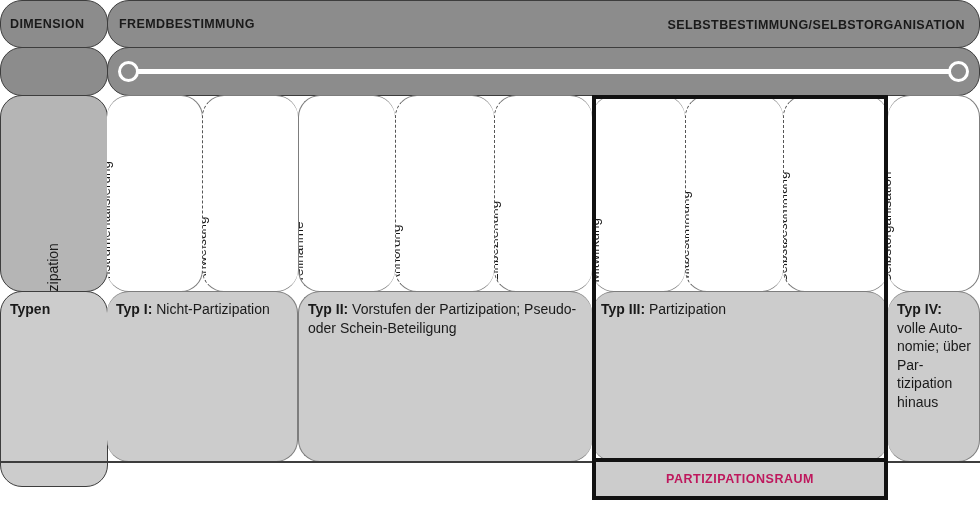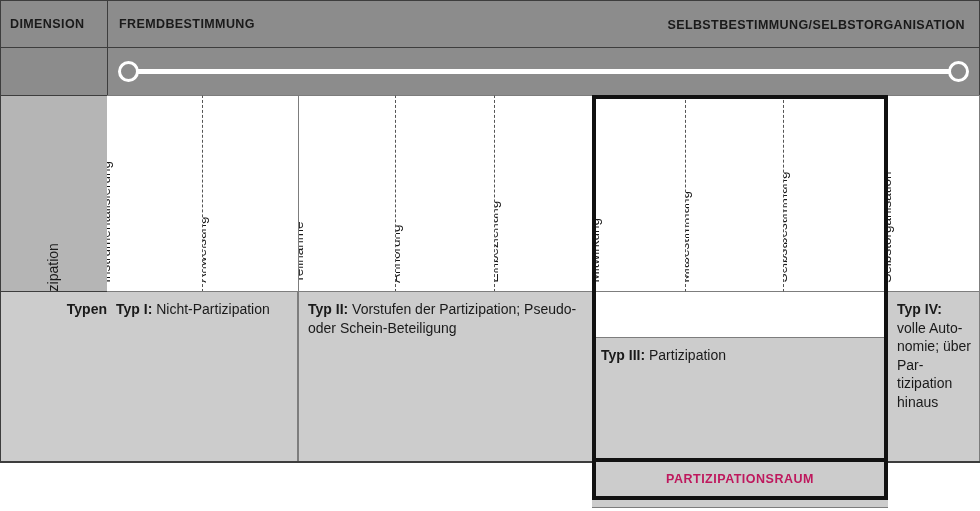--- a/index.html
+++ b/index.html
@@ -14,20 +14,21 @@
     position: relative;
     width: 980px;
     height: 511px;
     background: #ffffff;
   }
 
   
   .cell {
     position: absolute;
     overflow: hidden;
+    border-radius: 22px;
   }
 
   
   .hdr {
     background: #8c8c8c;
     border: 1px solid #3d3d3d;
     display: flex;
     align-items: center;
     color: #1a1a1a;
     font-weight: bold;
@@ -115,28 +116,27 @@
     font-size: 13.5px;
     line-height: 1.3;
     text-align: left;
   }
   .dash-left  { border-left: 1.5px dashed #555; }
   .solid-left { border-left: 1px solid #7d7d7d; }
   .solid-right{ border-right: 1px solid #7d7d7d; }
 
   
   #typen-left-cell {
-    left: 0; top: 291px; width: 108px; height: 171px;
+    left: 0; top: 291px; width: 108px; height: 196px;
     background: #cccccc;
     border: 1px solid #3d3d3d;
     padding: 9px 0 0 9px;
     font-weight: bold;
     font-size: 14px;
     color: #1a1a1a;
-    text-align: right;
   }
   .typen-cell {
     top: 291px;
     height: 171px;
     background: #cccccc;
     border-top: 1px solid #7d7d7d;
     border-bottom: 1px solid #7d7d7d;
     padding: 8px 12px 8px 9px;
     font-size: 14px;
     line-height: 1.33;
@@ -252,21 +252,21 @@
   <div class="cell" id="typen-left-cell">Typen</div>
 
   <div class="cell typen-cell solid-right" style="left:107px; width:191px;">
     <span class="tl">Typ I:</span><span> Nicht-Partizipation</span>
   </div>
 
   <div class="cell typen-cell solid-left" style="left:298px; width:294px;">
     <span class="tl">Typ II:</span><span> Vorstufen der Partizipation; Pseudo- oder Schein-Beteiligung</span>
   </div>
 
-  <div class="cell typen-cell" style="left:592px; width:296px;margin-top:46px;">
+  <div class="cell typen-cell" style="left:592px; width:296px;">
     <span class="tl">Typ III:</span><span> Partizipation</span>
   </div>
 
   <div class="cell typen-cell solid-right" style="left:888px; width:92px; padding-right:6px;">
     <span class="tl">Typ IV:</span><span> volle Auto­nomie; über Par­tizipation hinaus</span>
   </div>
 
   <div id="bottom-rule"></div>
   <div id="partizipationsraum-frame"></div>
   <div id="pr-tick-a"></div>

